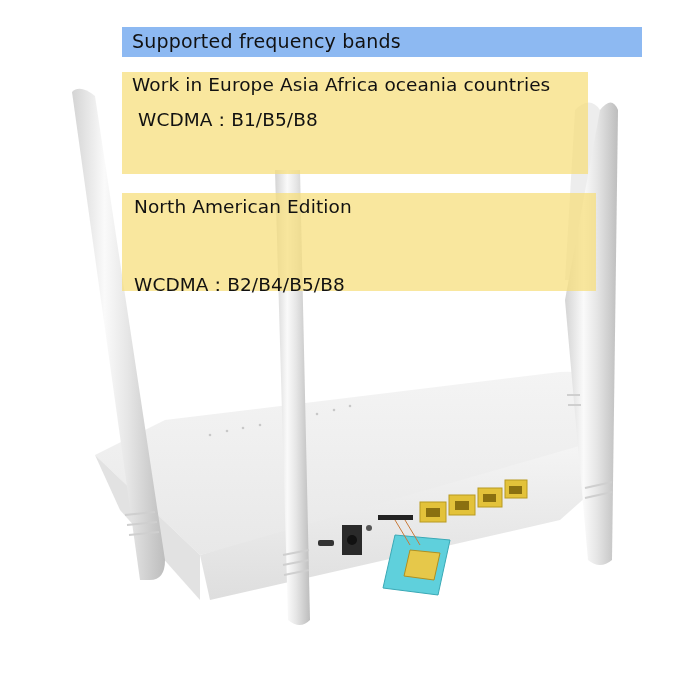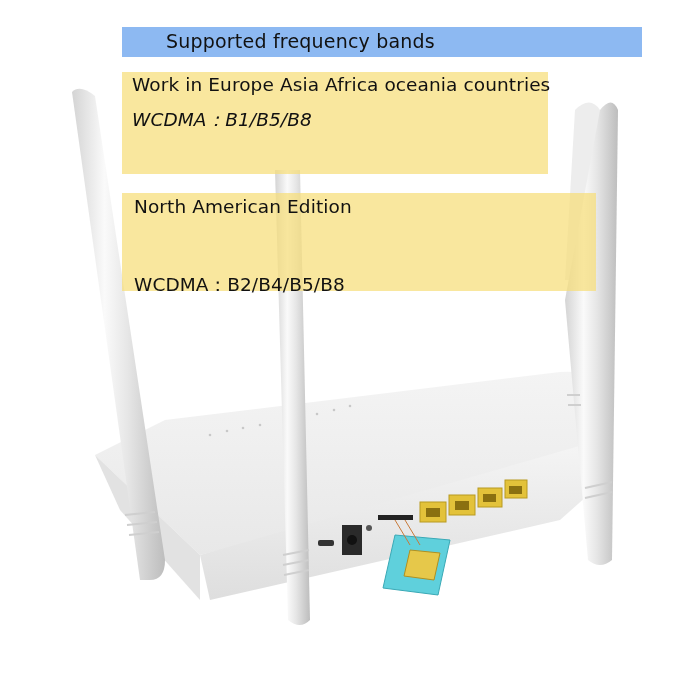--- a/index.html
+++ b/index.html
@@ -1,22 +1,22 @@
 <!DOCTYPE html>
 <html><head>
 <meta charset="utf-8">
 <style>
   html, body { margin:0; padding:0; background:#ffffff; }
   body { width:700px; height:700px; position:relative; overflow:hidden;
          font-family: "DejaVu Sans", "Liberation Sans", sans-serif; }
   .scene { position:absolute; left:0; top:0; width:700px; height:700px; }
   .panel { position:absolute; }
   .hdr { left:122px; top:27px; width:520px; height:30px; background:#8db9f2; }
-  .hdr span { position:absolute; left:10px; top:3px; font-size:19px; color:#111; letter-spacing:0.2px;margin-left:34px; }
-  .y1 { left:122px; top:72px; width:426px; height:102px; background:rgba(246,222,120,0.72); }
+  .hdr span { position:absolute; left:10px; top:3px; font-size:19px; color:#111; letter-spacing:0.2px; }
+  .y1 { left:122px; top:72px; width:466px; height:102px; background:rgba(246,222,120,0.72); }
   .y2 { left:122px; top:193px; width:474px; height:98px; background:rgba(246,222,120,0.72); }
   .line { position:absolute; font-size:18.5px; color:#111; white-space:nowrap; letter-spacing:0.1px; }
 </style>
 </head>
 <body>
 
 <div class="scene">
 <svg width="700" height="700" viewBox="0 0 700 700">
   <defs>
     <linearGradient id="ant" x1="0" x2="1" y1="0" y2="0">
@@ -93,20 +93,20 @@
     <path d="M567 395 L580 395 M568 405 L581 405 M585 488 L612 482 M585 498 L612 492" stroke="#cfcfcf" stroke-width="2"></path>
   </g>
 </svg>
 
   <div class="panel hdr">
     <span>Supported frequency bands</span>
   </div>
 
   <div class="panel y1">
     <div class="line" style="left:10px;top:2px;">Work in Europe Asia Africa oceania countries</div>
-    <div class="line" style="left:10px;top:35px;font-style:italic;">WCDMA：B1/B5/B8</div>
+    <div class="line" style="left:16px;top:35px;">WCDMA：B1/B5/B8</div>
   </div>
 
   <div class="panel y2">
     <div class="line" style="left:12px;top:3px;">North American Edition</div>
     <div class="line" style="left:12px;top:40px;margin-top:39px;">WCDMA：B2/B4/B5/B8</div>
   </div>
 </div>
 
 </body></html>

